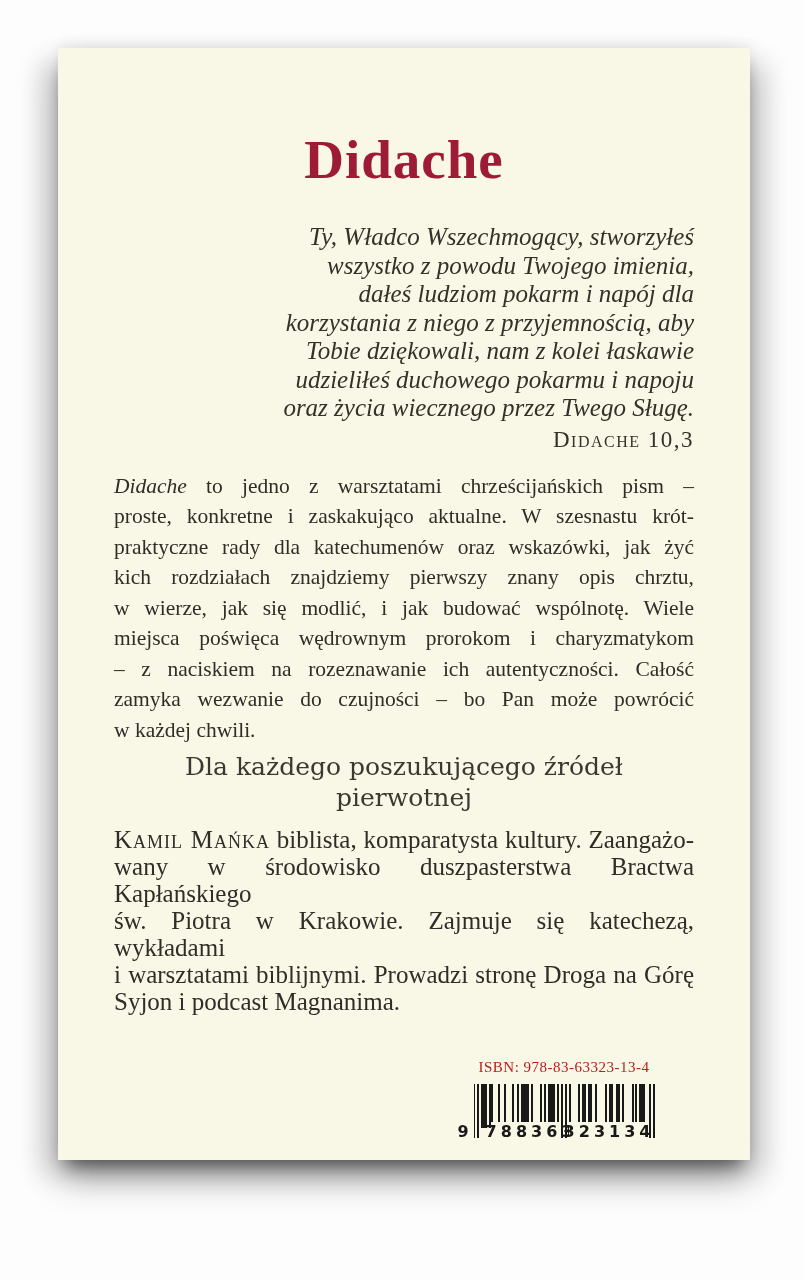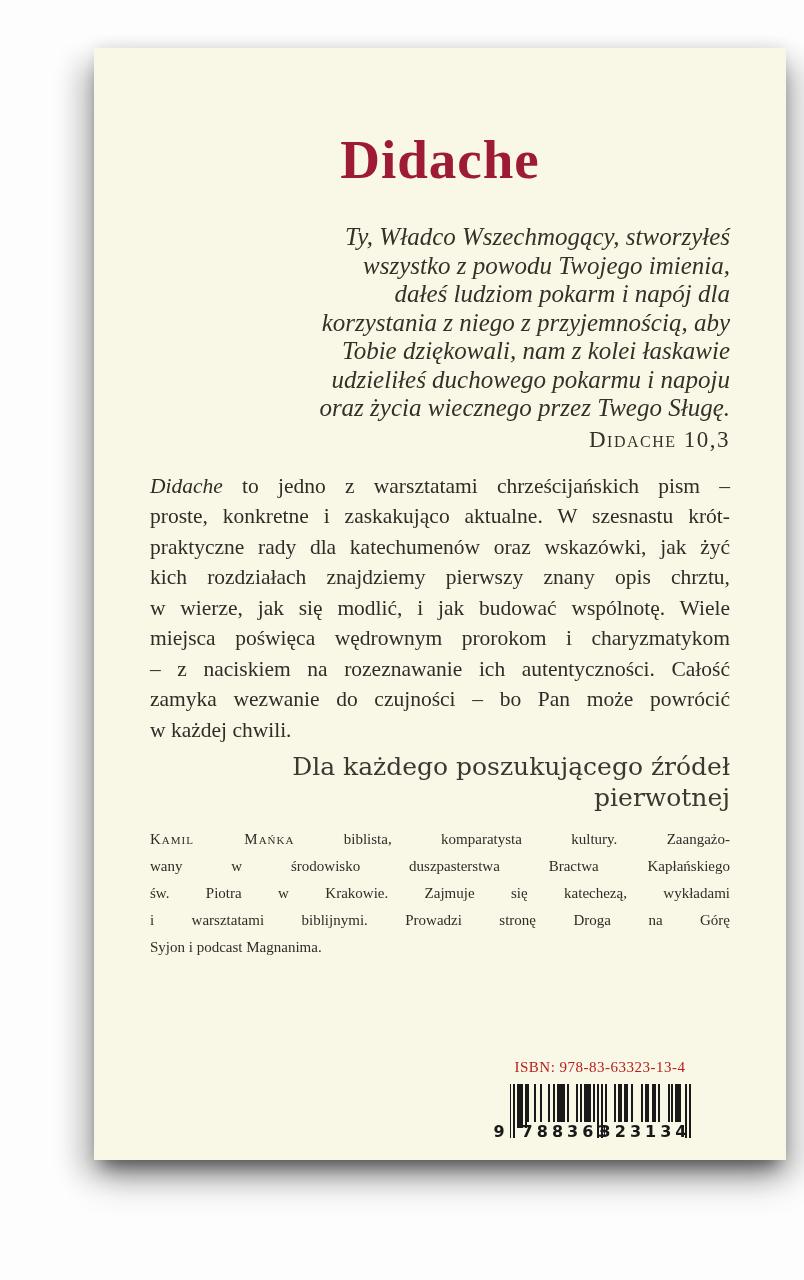--- a/index.html
+++ b/index.html
@@ -66,29 +66,29 @@
     text-align: justify;
     text-align-last: justify;
     white-space: normal;
   }
   .lines-wrap > div:last-child {
     text-align-last: left;
   }
   .ital { font-style: italic; }
   .tagline-block {
     margin-top: 6px;
-    text-align: right;
+    text-align: center;
     font-family: "DejaVu Serif", serif;
     font-size: 25px;
     line-height: 31px;
     color: #3b3831;
   }
   .bio {
     margin-top: 13px;
-    font-size: 15px;
+    font-size: 25px;
     line-height: 27px;
   }
   .smallcaps {
     font-variant: small-caps;
     letter-spacing: 1px;
   }
   .isbn-block {
     position: absolute;
     top: 1008px;
     right: 83px;
@@ -153,21 +153,21 @@
     line-height: 20px;
     letter-spacing: 4px;
     color: #191919;
   }
   .bc-group.left  { left: 17px;  width: 81px; }
   .bc-group.right { left: 95px; width: 81px; }
 </style>
 </head>
 <body>
 
-<div class="cover" style="background: rgb(249, 247, 229); color: rgb(47, 45, 40); margin-left: 36px;">
+<div class="cover" style="background: rgb(249, 247, 229); color: rgb(47, 45, 40);">
 
   <div class="book-title" style="color: rgb(158, 27, 55);">Didache</div>
 
   <div class="quote-block">
       <div class="quote-line">Ty, Władco Wszechmogący, stworzyłeś</div>
       <div class="quote-line">wszystko z powodu Twojego imienia,</div>
       <div class="quote-line">dałeś ludziom pokarm i napój dla</div>
       <div class="quote-line">korzystania z niego z przyjemnością, aby</div>
       <div class="quote-line">Tobie dziękowali, nam z kolei łaskawie</div>
       <div class="quote-line">udzieliłeś duchowego pokarmu i napoju</div>

